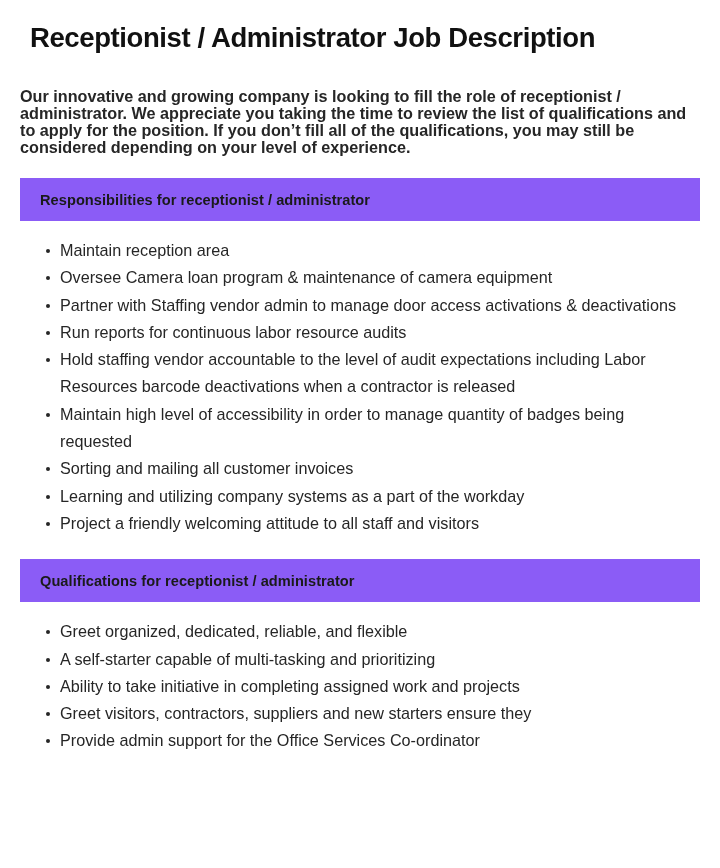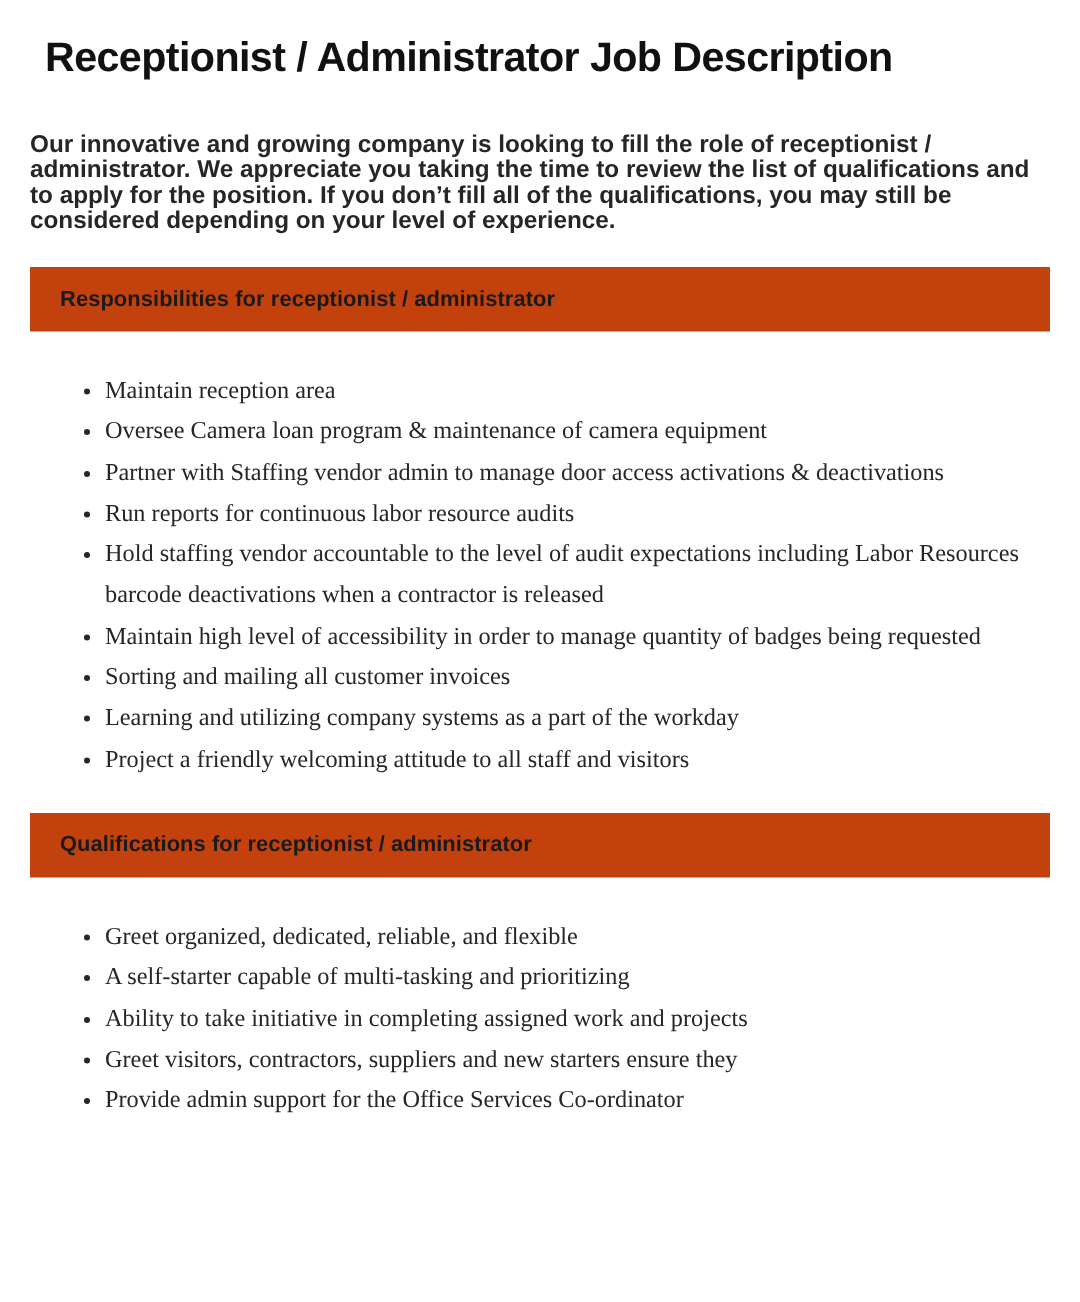--- a/index.html
+++ b/index.html
@@ -33,38 +33,37 @@
   .intro {
     margin: 0;
     padding: 18px 22px 0 20px;
     font-size: 16.2px;
     line-height: 17px;
     color: #262626;
     font-weight: 700;
   }
   .section-header {
     margin: 22px 20px 0 20px;
-    background: #c2410c;
+    background: #8b5cf6;
     height: 43px;
     display: flex;
     align-items: center;
     padding: 0 20px;
     box-sizing: border-box;
   }
   .section-header .section-title {
     font-size: 14.6px;
     font-weight: 700;
     color: #1a1a1a;
     letter-spacing: 0.05px;
   }
   ul.item-list {
     list-style: none;
-    margin: 12px;
+    margin: 2px;
     padding: 14px 20px 0 20px;
-    font-family: Liberation Serif, serif;
   }
   ul.item-list li {
     position: relative;
     padding-left: 38px;
     font-size: 16.2px;
     line-height: 27.3px;
     color: #262626;
     margin: 0;
   }
   ul.item-list li::before {

